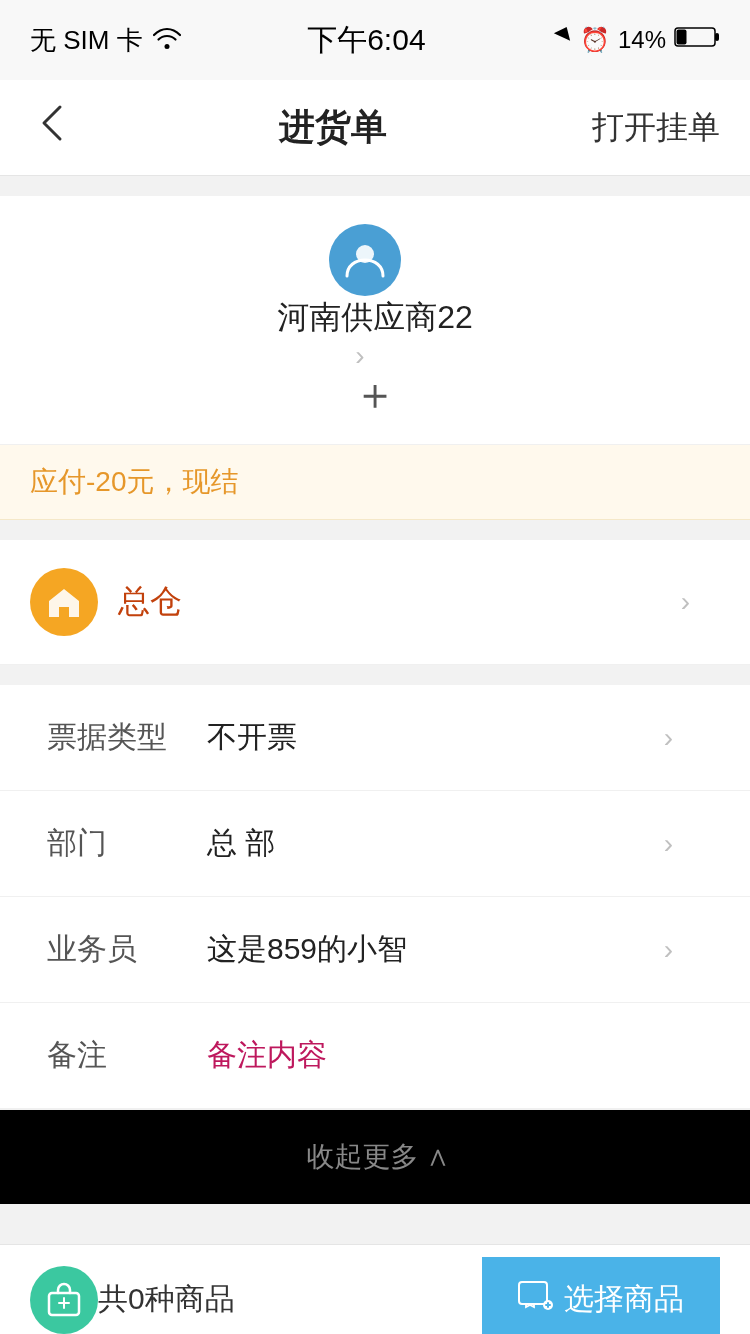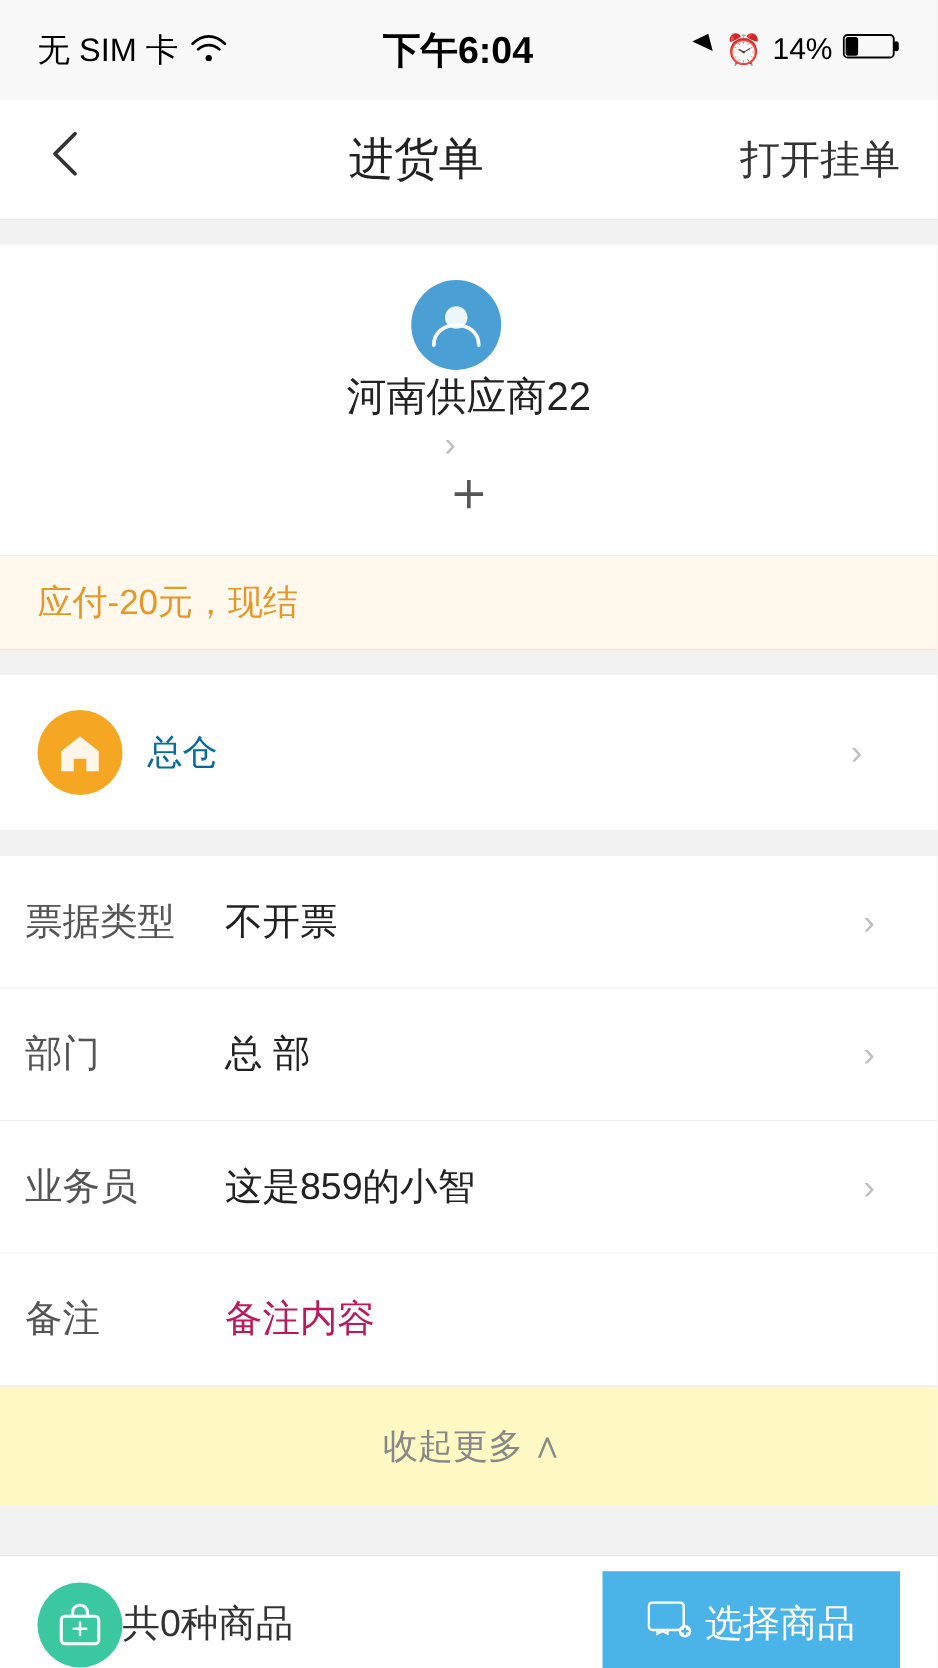--- a/index.html
+++ b/index.html
@@ -26,21 +26,21 @@
       font-size: 26px;
       color: #000;
     }
     .status-left {
       display: flex;
       align-items: center;
       gap: 10px;
     }
     .status-center {
       font-size: 30px;
-      font-weight: 700;
+      font-weight: 400;
     }
     .status-right {
       display: flex;
       align-items: center;
       gap: 8px;
       font-size: 24px;
     }
 
     
     .nav-bar {
@@ -54,21 +54,21 @@
       border-bottom: 1px solid #e5e5e5;
     }
     .nav-back {
       font-size: 36px;
       color: #333;
       cursor: pointer;
       padding: 10px;
     }
     .nav-title {
       font-size: 36px;
-      font-weight: 400;
+      font-weight: 700;
       color: #222;
     }
     .nav-action {
       font-size: 32px;
       color: #333;
       cursor: pointer;
     }
 
     
     .section-gap {
@@ -150,30 +150,30 @@
       justify-content: center;
       margin-right: 20px;
       flex-shrink: 0;
     }
     .warehouse-icon svg {
       width: 38px;
       height: 38px;
     }
     .warehouse-name {
       flex: 1;
-      font-size: 28px;
-      color: #0369a1;
+      font-size: 32px;
+      color: #c2410c;
     }
 
     
     .form-row {
       display: flex;
       align-items: center;
       background: #fff;
-      padding: 32px 20px;
+      padding: 32px 47px;
       border-bottom: 1px solid #f0f0f0;
       min-height: 100px;
     }
     .form-label {
       font-size: 30px;
       color: #555;
       width: 140px;
       flex-shrink: 0;
     }
     .form-value {
@@ -181,21 +181,21 @@
       font-size: 30px;
       color: #222;
       padding-left: 20px;
     }
     .form-value.placeholder {
       color: #be185d;
     }
 
     
     .collapse-row {
-      background: #fef9c3;
+      background: #000000;
       display: flex;
       align-items: center;
       justify-content: center;
       padding: 28px 30px;
       font-size: 28px;
       color: #888;
       border-top: 1px solid #f0f0f0;
       cursor: pointer;
     }
     .collapse-row span {

